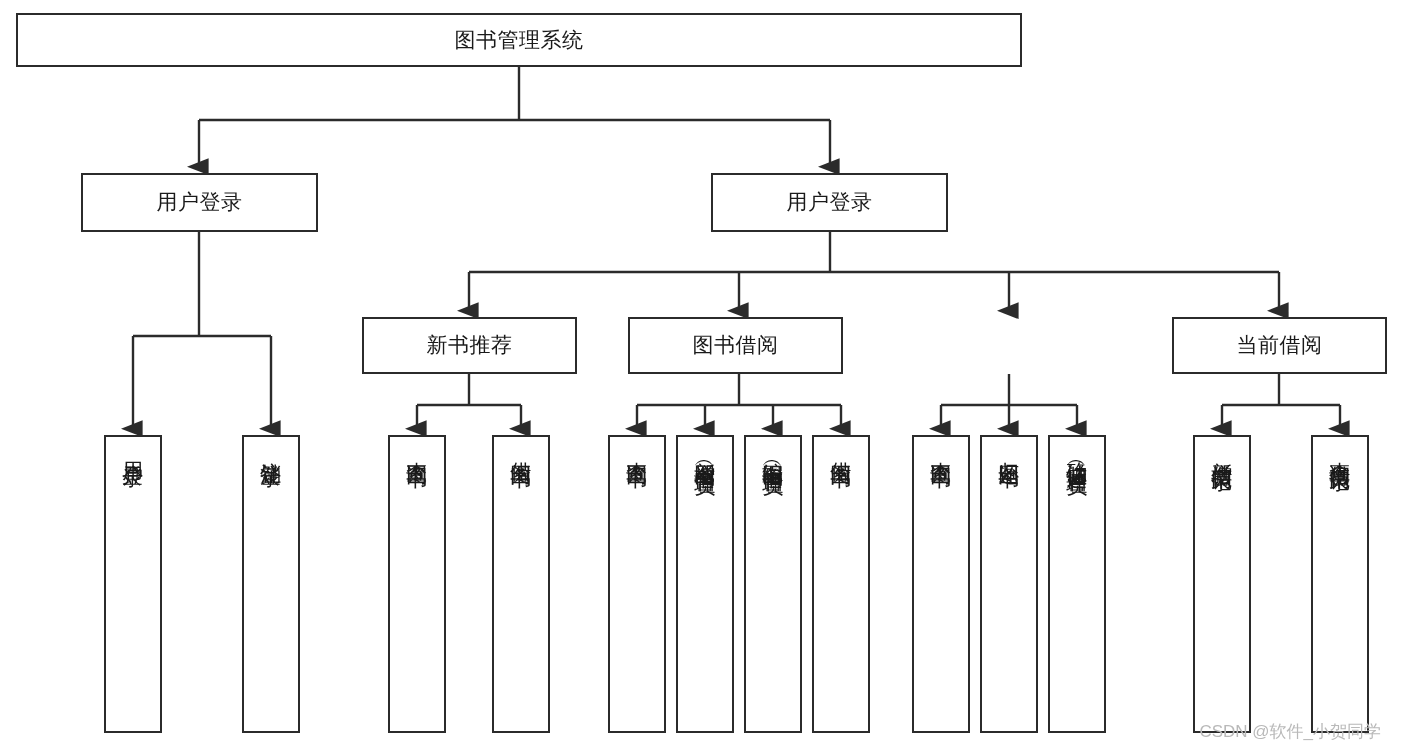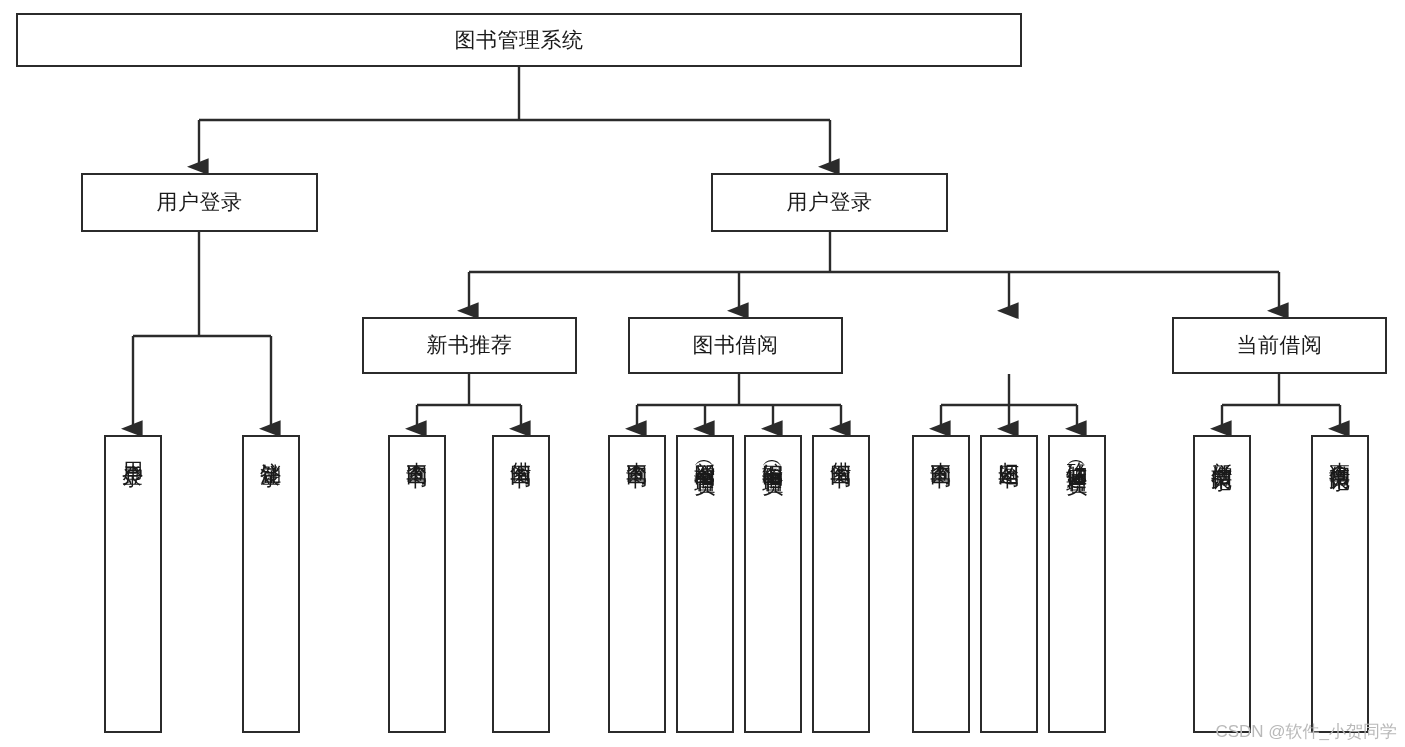--- a/index.html
+++ b/index.html
@@ -55,21 +55,21 @@
   .node.v .label {
     writing-mode: vertical-rl;
     text-orientation: upright;
     font-size: 21px;
     line-height: 1.22;
     letter-spacing: 2px;
     white-space: nowrap;
   }
   .watermark {
     position: absolute;
-    right: 8px;
+    right: 24px;
     bottom: 4px;
     font-size: 17px;
     color: #b9b9b9;
     white-space: nowrap;
     user-select: none;
   }
 </style>
 </head>
 <body>
 

